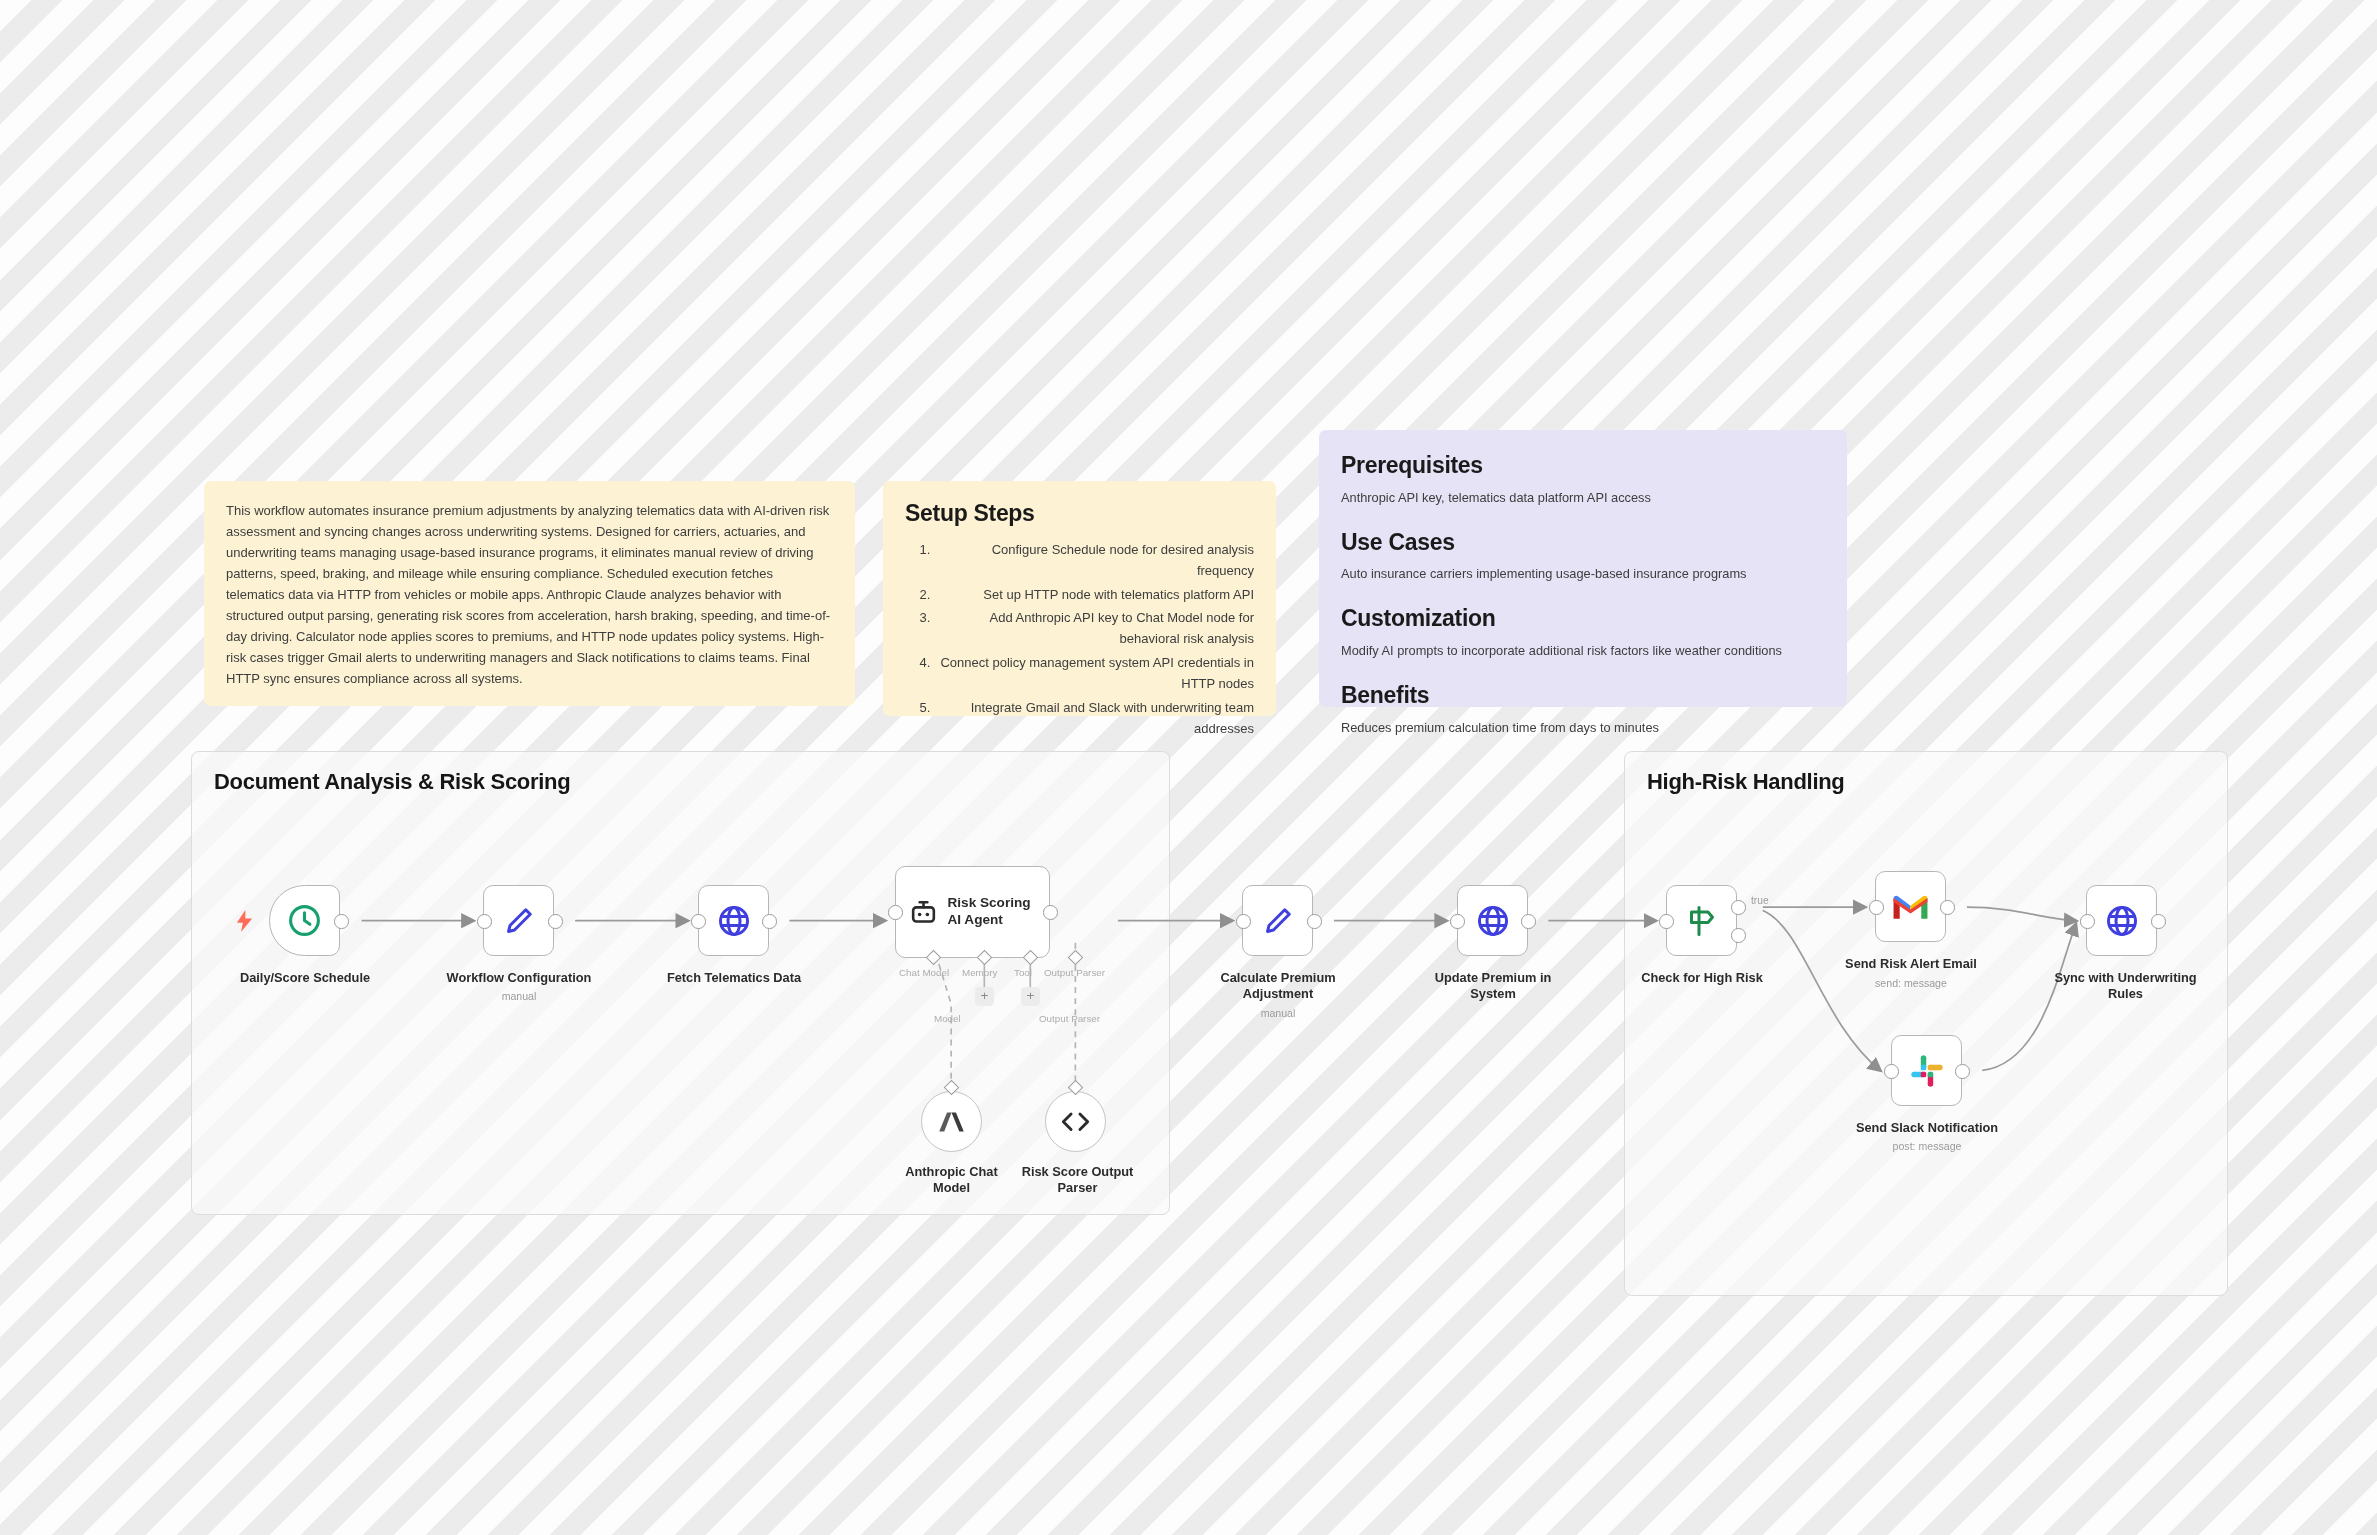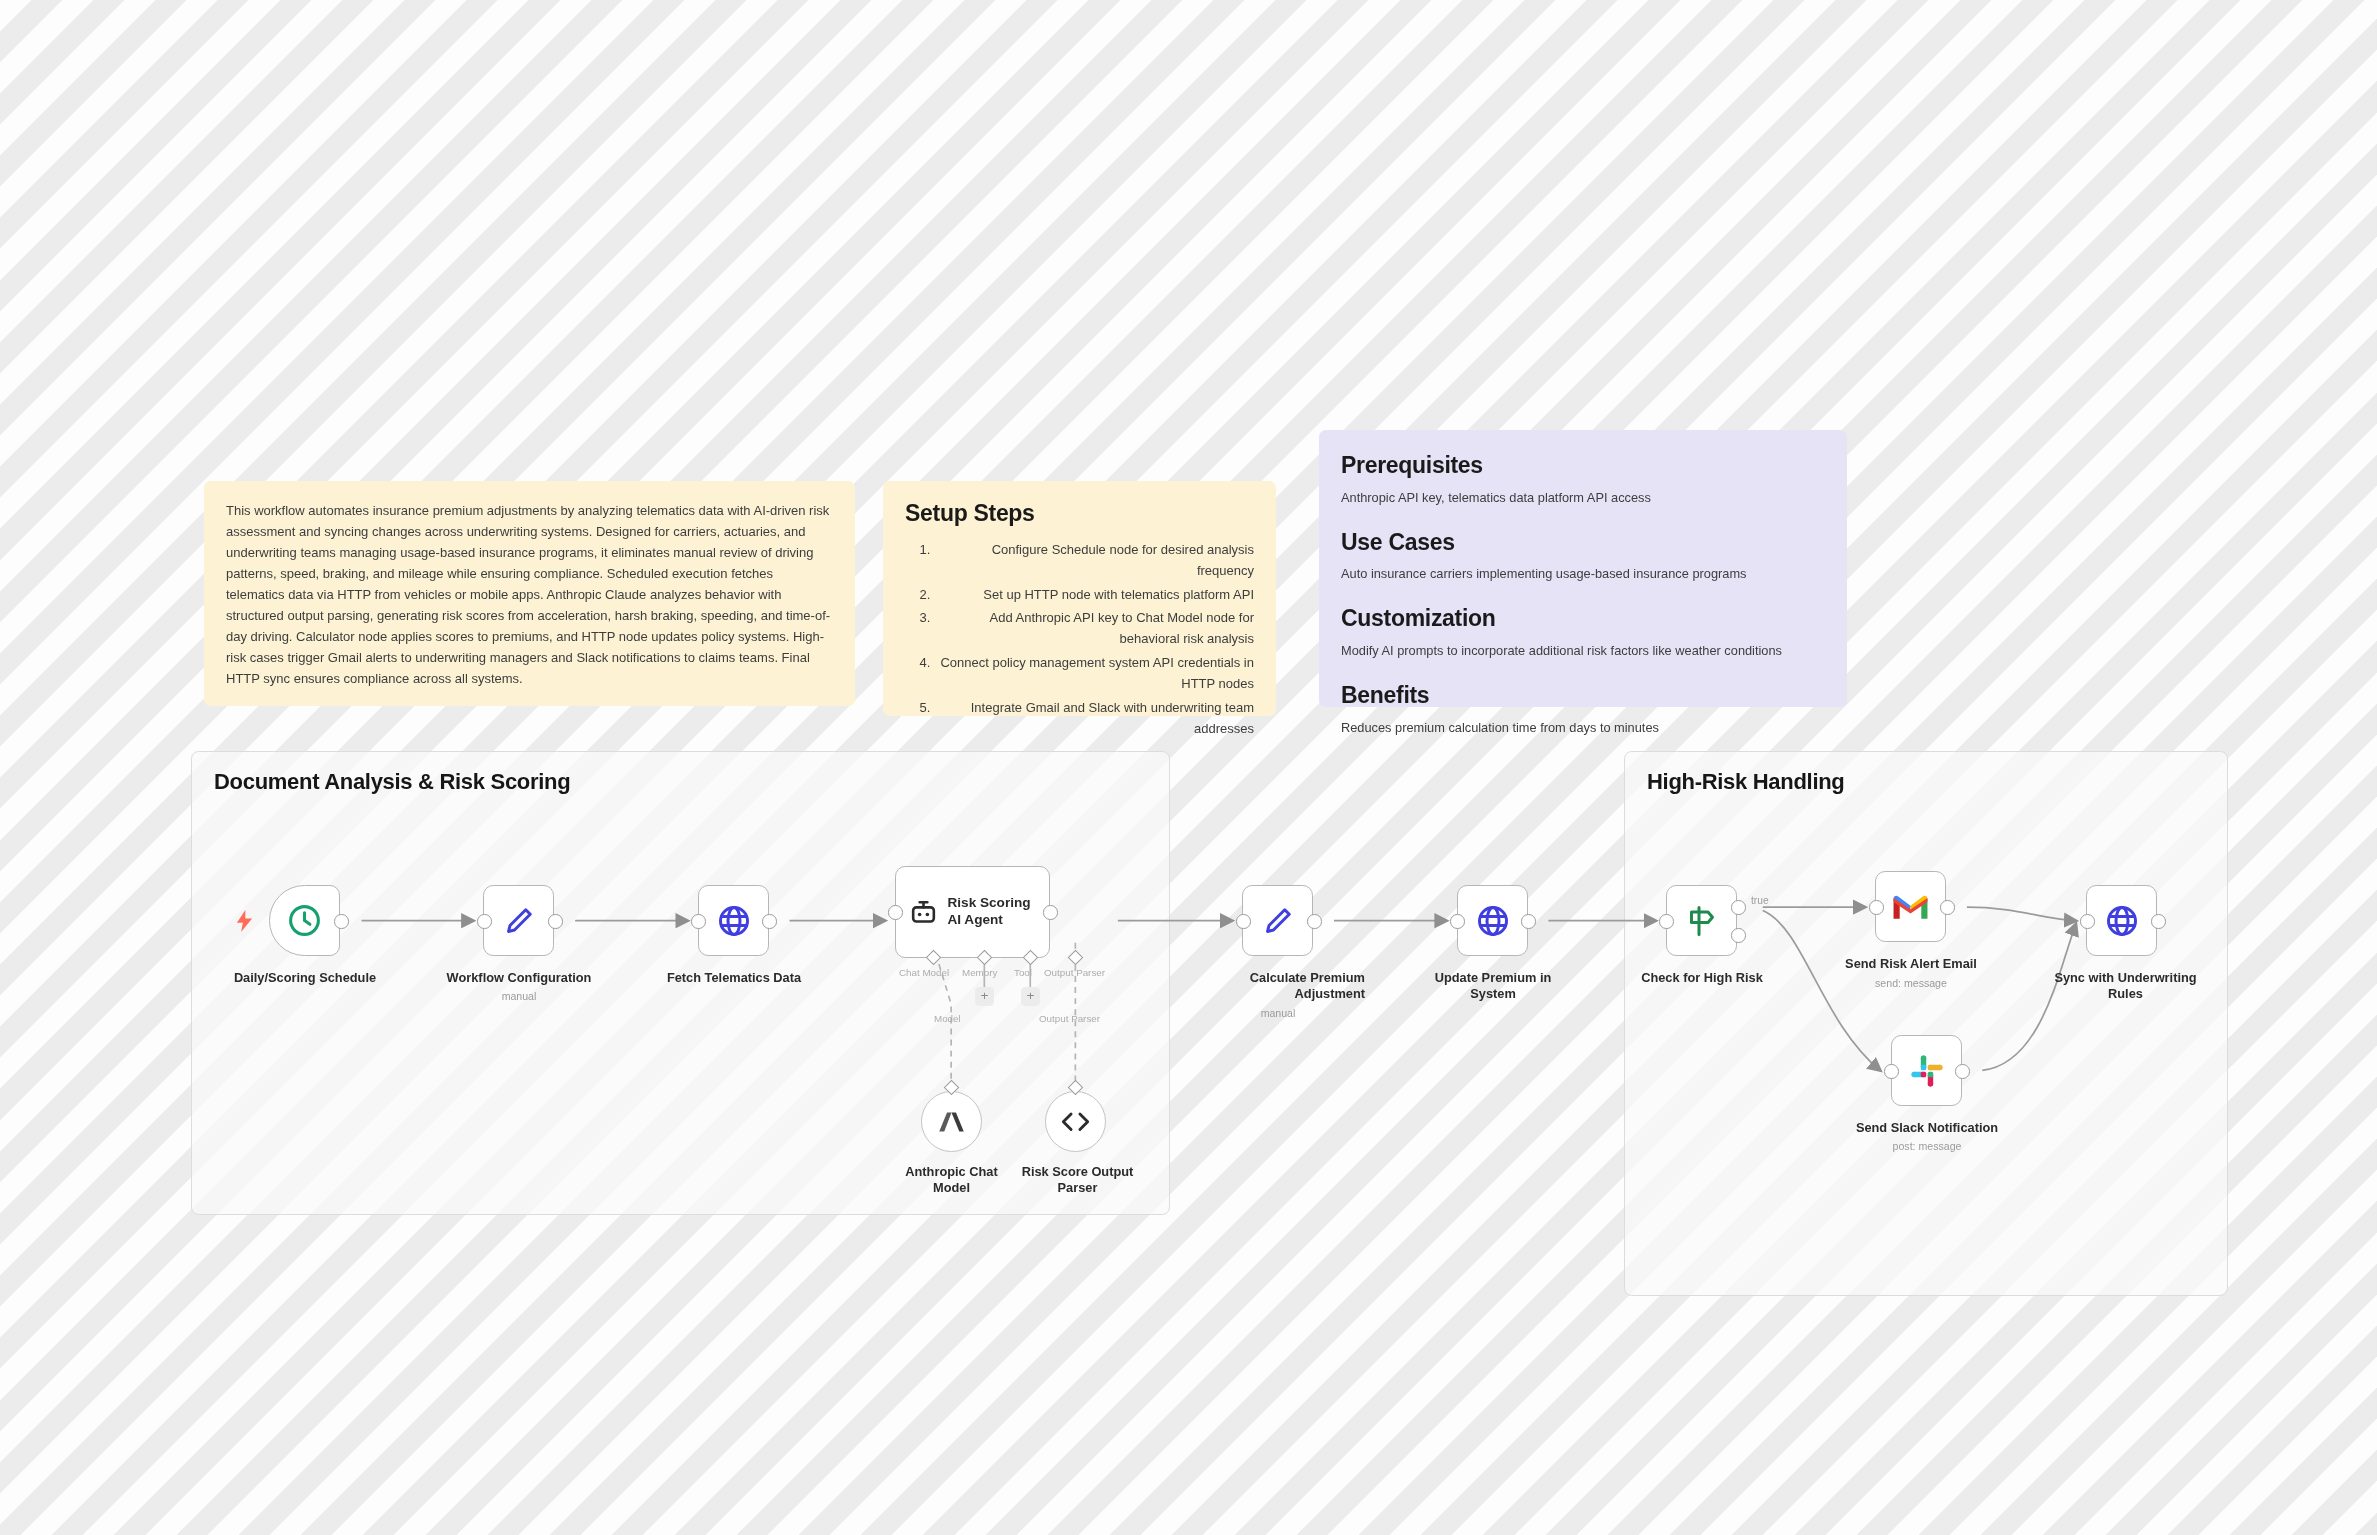--- a/index.html
+++ b/index.html
@@ -173,21 +173,21 @@
         <path d="M12 0 L2 15 L9 15 L7 26 L20 10 L12 10 Z" fill="#ff6d5a"></path>
       </svg>
   </div>
   <div class="node trigger" style="left:269px;top:885px;">
     <svg width="37" height="37" viewBox="0 0 24 24">
       <circle cx="12" cy="12" r="9" fill="none" stroke="#16a06e" stroke-width="2"></circle>
       <path d="M12 7 L12 12 L15.5 14.5" fill="none" stroke="#16a06e" stroke-width="2" stroke-linecap="round"></path>
     </svg>
   </div>
   <div class="port" style="left:334px;top:914px;"></div>
-  <div class="node-label" style="left:201px;top:970px;width:208px;">Daily/Scoring Schedule</div>
+  <div class="node-label" style="left:201px;top:970px;width:208px;">Daily/Score Schedule</div>
 
   <div class="node" style="left:483px;top:885px;">
     <svg width="36" height="36" viewBox="0 0 24 24">
       <path d="M16.5 4.5 L19.5 7.5 L9 18 L5 19 L6 15 Z" fill="none" stroke="#3f3fe0" stroke-width="2" stroke-linejoin="round"></path>
     </svg>
   </div>
   <div class="port" style="left:477px;top:914px;"></div>
   <div class="port" style="left:548px;top:914px;"></div>
   <div class="node-label" style="left:415px;top:970px;width:208px;">Workflow Configuration</div>
   <div class="node-sub" style="left:415px;top:990px;width:208px;">manual</div>
@@ -248,21 +248,21 @@
   <div class="node-label" style="left:1011px;top:1164px;width:133px;">Risk Score Output
 Parser</div>
 
   <div class="node" style="left:1242px;top:885px;">
     <svg width="36" height="36" viewBox="0 0 24 24">
       <path d="M16.5 4.5 L19.5 7.5 L9 18 L5 19 L6 15 Z" fill="none" stroke="#3f3fe0" stroke-width="2" stroke-linejoin="round"></path>
     </svg>
   </div>
   <div class="port" style="left:1236px;top:914px;"></div>
   <div class="port" style="left:1307px;top:914px;"></div>
-  <div class="node-label" style="left:1191px;top:970px;width:174px;text-align:right;">Calculate Premium
+  <div class="node-label" style="left:1191px;top:970px;width:174px;">Calculate Premium
 Adjustment</div>
   <div class="node-sub" style="left:1191px;top:1007px;width:174px;">manual</div>
 
   <div class="node" style="left:1457px;top:885px;">
     <svg width="36" height="36" viewBox="0 0 24 24">
       <circle cx="12" cy="12" r="9" fill="none" stroke="#3f3fe0" stroke-width="2"></circle>
       <ellipse cx="12" cy="12" rx="4" ry="9" fill="none" stroke="#3f3fe0" stroke-width="2"></ellipse>
       <line x1="3" y1="9" x2="21" y2="9" stroke="#3f3fe0" stroke-width="2"></line>
       <line x1="3" y1="15" x2="21" y2="15" stroke="#3f3fe0" stroke-width="2"></line>
     </svg>

